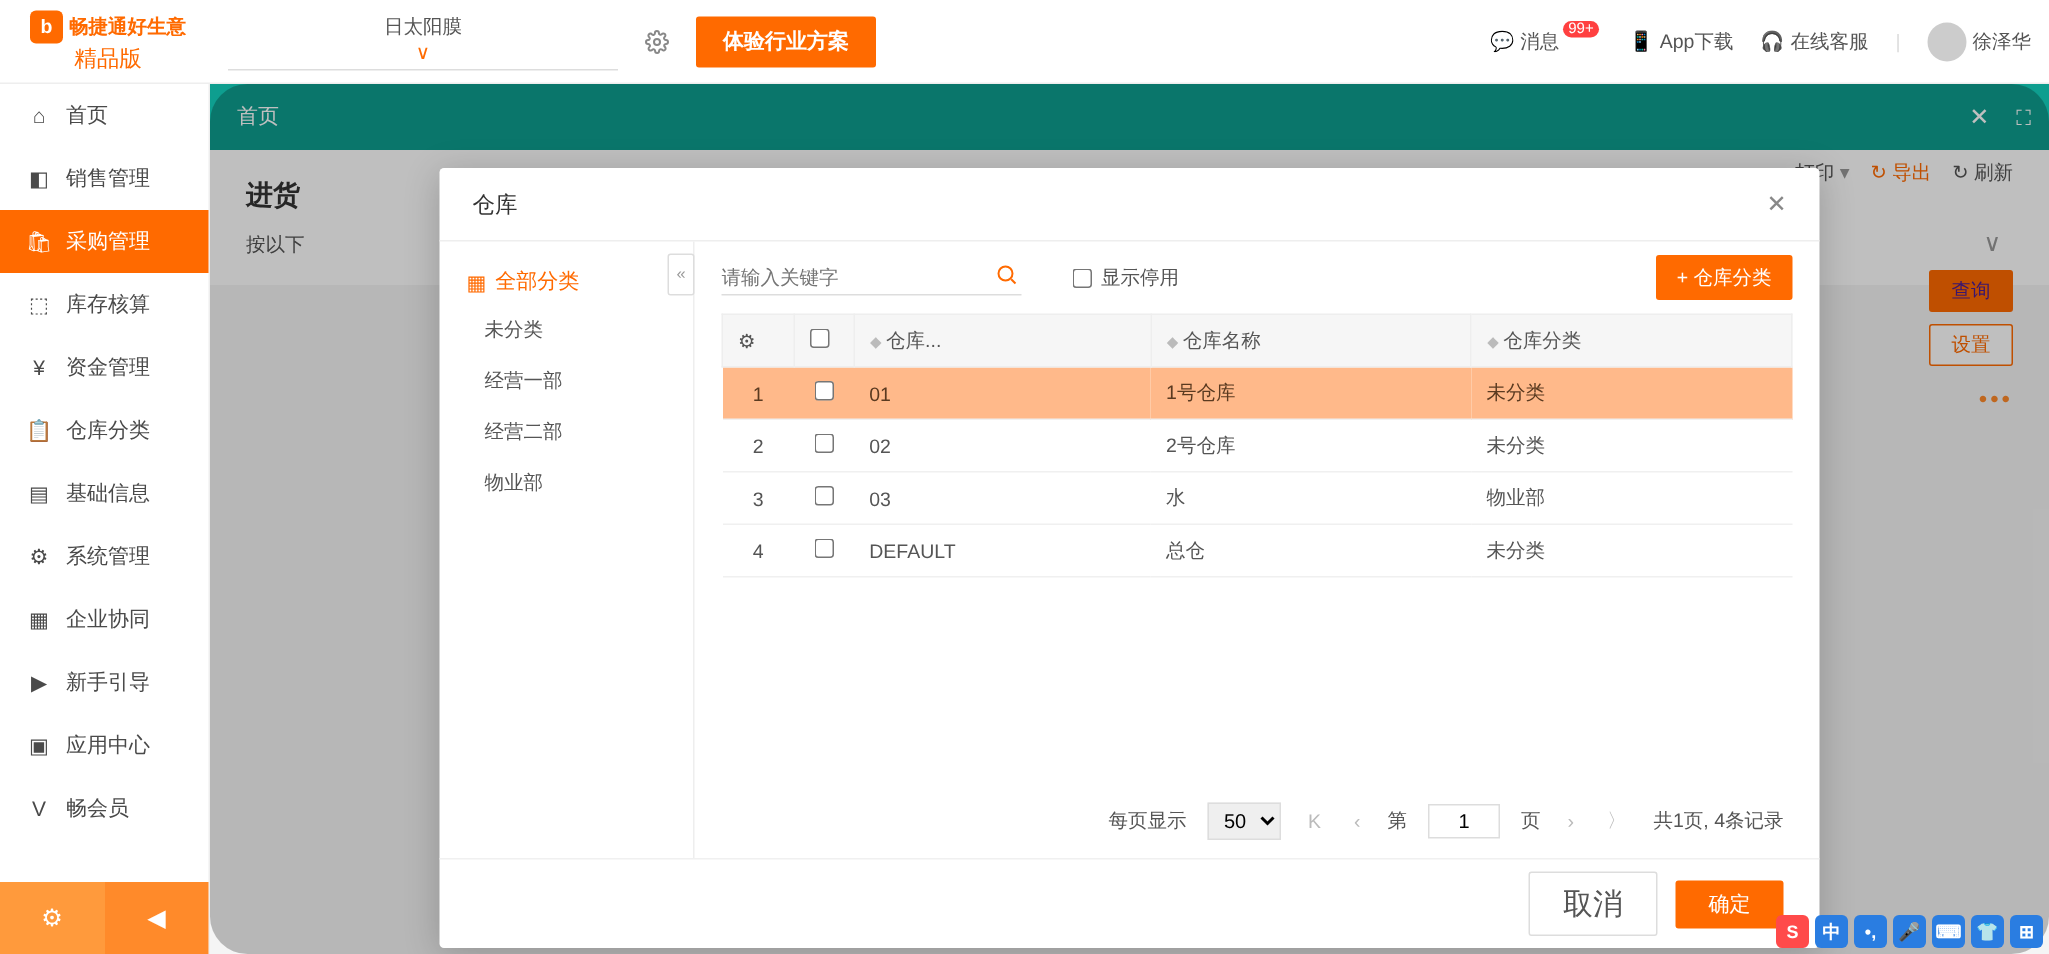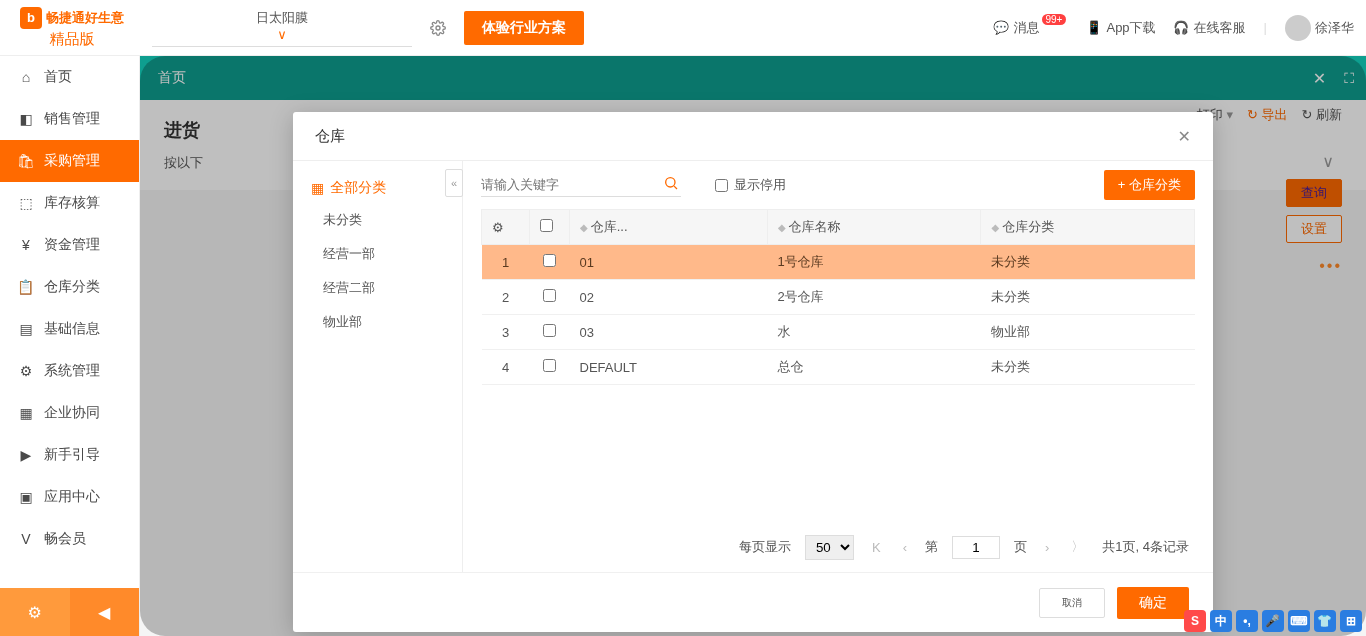--- a/index.html
+++ b/index.html
@@ -69,21 +69,21 @@
 .th-gear { width: 48px; text-align: center; }
 .th-chk { width: 40px; text-align: center; }
 .sort-arrow { color: #bbb; font-size: 10px; margin-right: 3px; }
 
 .pager { height: 50px; display: flex; align-items: center; justify-content: flex-end; gap: 14px; padding: 0 24px; color: #555; font-size: 13px; }
 .pager select { border: 1px solid #ddd; padding: 3px 6px; }
 .pager-input { width: 48px; border: 1px solid #ddd; text-align: center; padding: 3px 0; }
 .pager-btn { color: #bbb; cursor: pointer; padding: 0 4px; }
 
 .modal-footer { height: 60px; display: flex; align-items: center; justify-content: flex-end; gap: 12px; padding: 0 24px; border-top: 1px solid #f0f0f0; }
-.btn-plain { background: #fff; border: 1px solid #ddd; padding: 7px 22px; border-radius: 2px; cursor: pointer; color: #555; font-size: 10px; }
+.btn-plain { background: #fff; border: 1px solid #ddd; padding: 7px 22px; border-radius: 2px; cursor: pointer; color: #555; font-size: 20px; }
 .btn-primary { background: #ff6a00; border: none; color: #fff; padding: 7px 22px; border-radius: 2px; cursor: pointer; font-size: 14px; }
 
 
 .ime-bar { position: absolute; bottom: 4px; right: 4px; display: flex; gap: 4px; }
 .ime-pill { background: #ff4a4a; color: #fff; width: 22px; height: 22px; border-radius: 4px; display: flex; align-items: center; justify-content: center; font-size: 12px; font-weight: bold; }
 .ime-pill.blue { background: #2a7de1; }
 
 .ico { display: inline-flex; width: 16px; height: 16px; align-items: center; justify-content: center; }
 .dots { color: #ff8a2a; letter-spacing: 2px; }
 </style>

